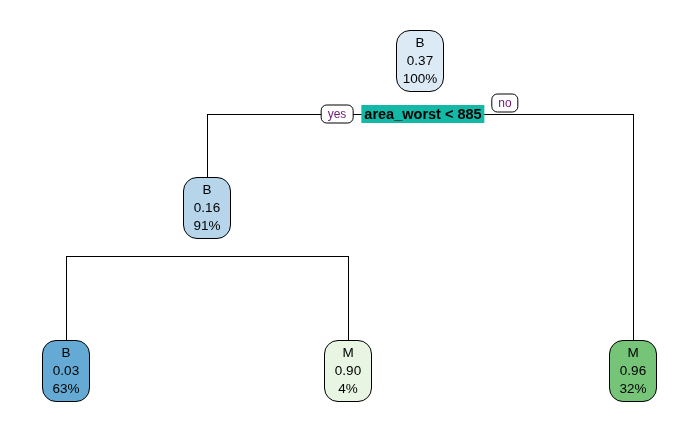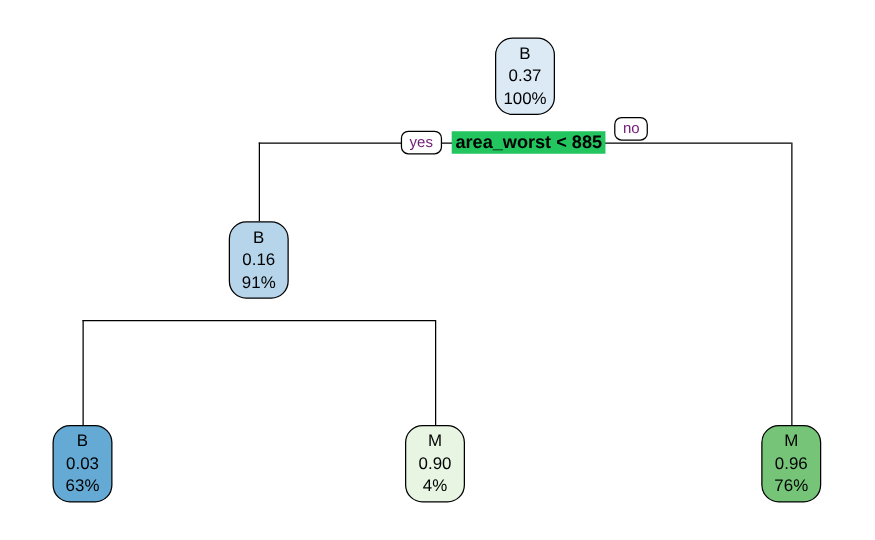--- a/index.html
+++ b/index.html
@@ -33,21 +33,21 @@
     justify-content: center;
     align-items: center;
     text-align: center;
     font-size: 13.5px;
     line-height: 18px;
     color: #000000;
   }
   .split-label {
     position: absolute;
     transform: translate(-50%, -50%);
-    background: #22c55e;
+    background: #14b8a6;
     padding: 1px 3px;
     font-weight: bold;
     font-size: 14.5px;
     color: #000000;
     white-space: nowrap;
   }
   .branch-label {
     position: absolute;
     transform: translate(-50%, -50%);
     background: #ffffff;
@@ -96,16 +96,16 @@
 
   <div class="node" style="left: 324px; top: 340px; background-color: rgb(231, 245, 226);">
     <span>M</span>
     <span>0.90</span>
     <span>4%</span>
   </div>
 
   <div class="node" style="left: 609px; top: 340px; background-color: rgb(117, 196, 120);">
     <span>M</span>
     <span>0.96</span>
-    <span>76%</span>
+    <span>32%</span>
   </div>
 
 </div>
 
 </body></html>

